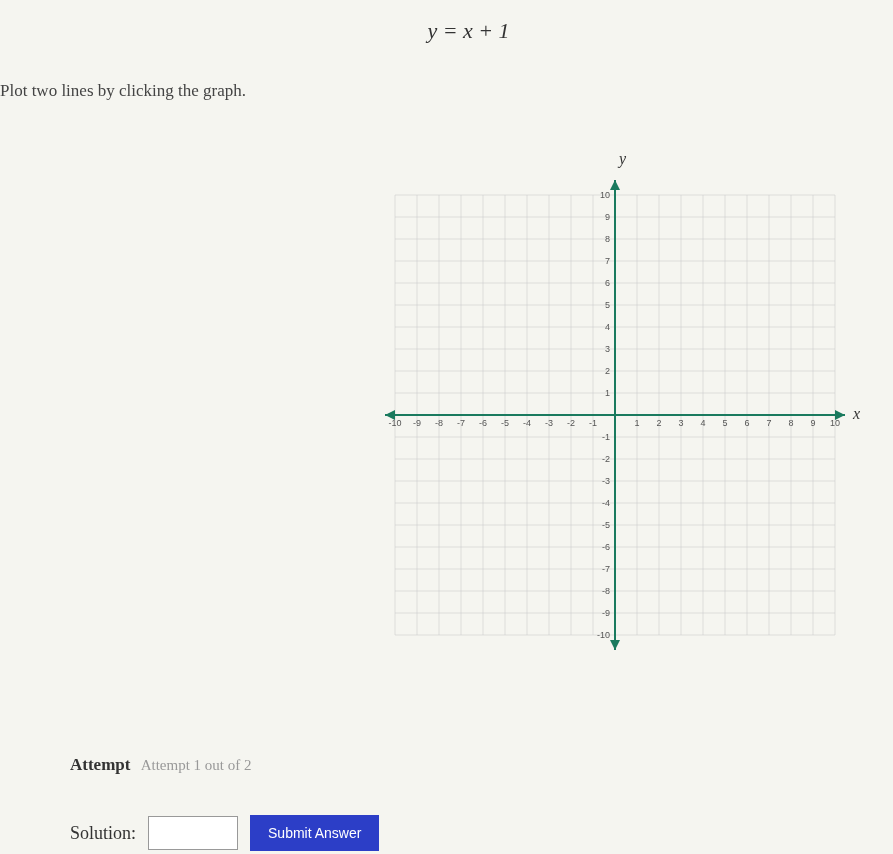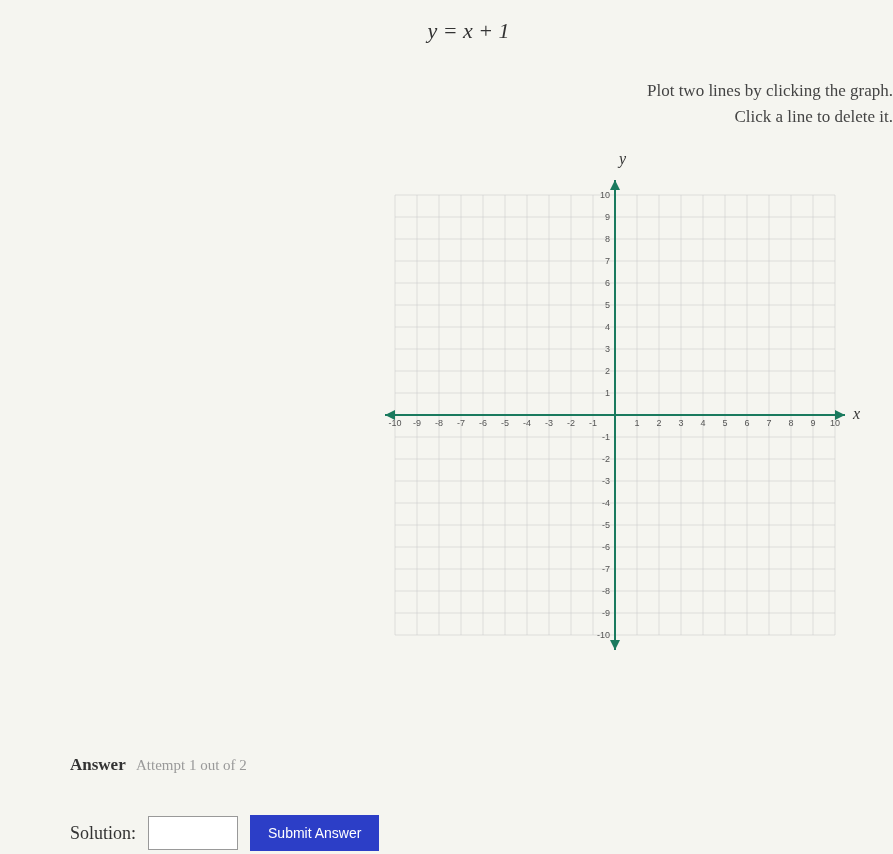--- a/index.html
+++ b/index.html
@@ -20,21 +20,21 @@
       font-size: 22px;
       font-style: italic;
       color: #333;
       padding-left: 44px;
     }
     .instructions {
       position: absolute;
       top: 78px;
       left: 0;
       width: 100%;
-      text-align: right;
+      text-align: left;
       font-size: 17px;
       color: #444;
       line-height: 1.5;
     }
     .graph-wrap {
       position: absolute;
       top: 150px;
       left: 385px;
       width: 480px;
       height: 510px;
@@ -101,21 +101,20 @@
       fill: #555;
     }
   </style>
 </head>
 <body>
 
 <div class="equation">y = x + 1</div>
 
 <div class="instructions">
   <div>Plot two lines by clicking the graph.</div>
-  <div>Click a line to delete it.</div>
 </div>
 
 <div class="graph-wrap">
   <span class="axis-label-y">y</span>
   <span class="axis-label-x">x</span>
   <svg class="grid-svg" width="470" height="490">
     <g id="grid-lines">
         <line x1="10" x2="10" y1="25" y2="465" stroke="#ccc" stroke-width="0.6"></line>
         <line x1="32" x2="32" y1="25" y2="465" stroke="#ccc" stroke-width="0.6"></line>
         <line x1="54" x2="54" y1="25" y2="465" stroke="#ccc" stroke-width="0.6"></line>
@@ -206,21 +205,21 @@
         <text x="225" y="116" text-anchor="end" class="tick-label">6</text>
         <text x="225" y="94" text-anchor="end" class="tick-label">7</text>
         <text x="225" y="72" text-anchor="end" class="tick-label">8</text>
         <text x="225" y="50" text-anchor="end" class="tick-label">9</text>
         <text x="225" y="28" text-anchor="end" class="tick-label">10</text>
       </g>
   </svg>
 </div>
 
 <div class="answer-row">
-  <span class="bold">Answer</span>
+  <span class="bold">Attempt</span>
   <span class="attempt">Attempt 1 out of 2</span>
 </div>
 
 <div class="solution-row">
   <span class="lbl">Solution:</span>
   <input type="text" value="" style="">
   <button class="submit-btn">Submit Answer</button>
 </div>
 
 </body></html>

